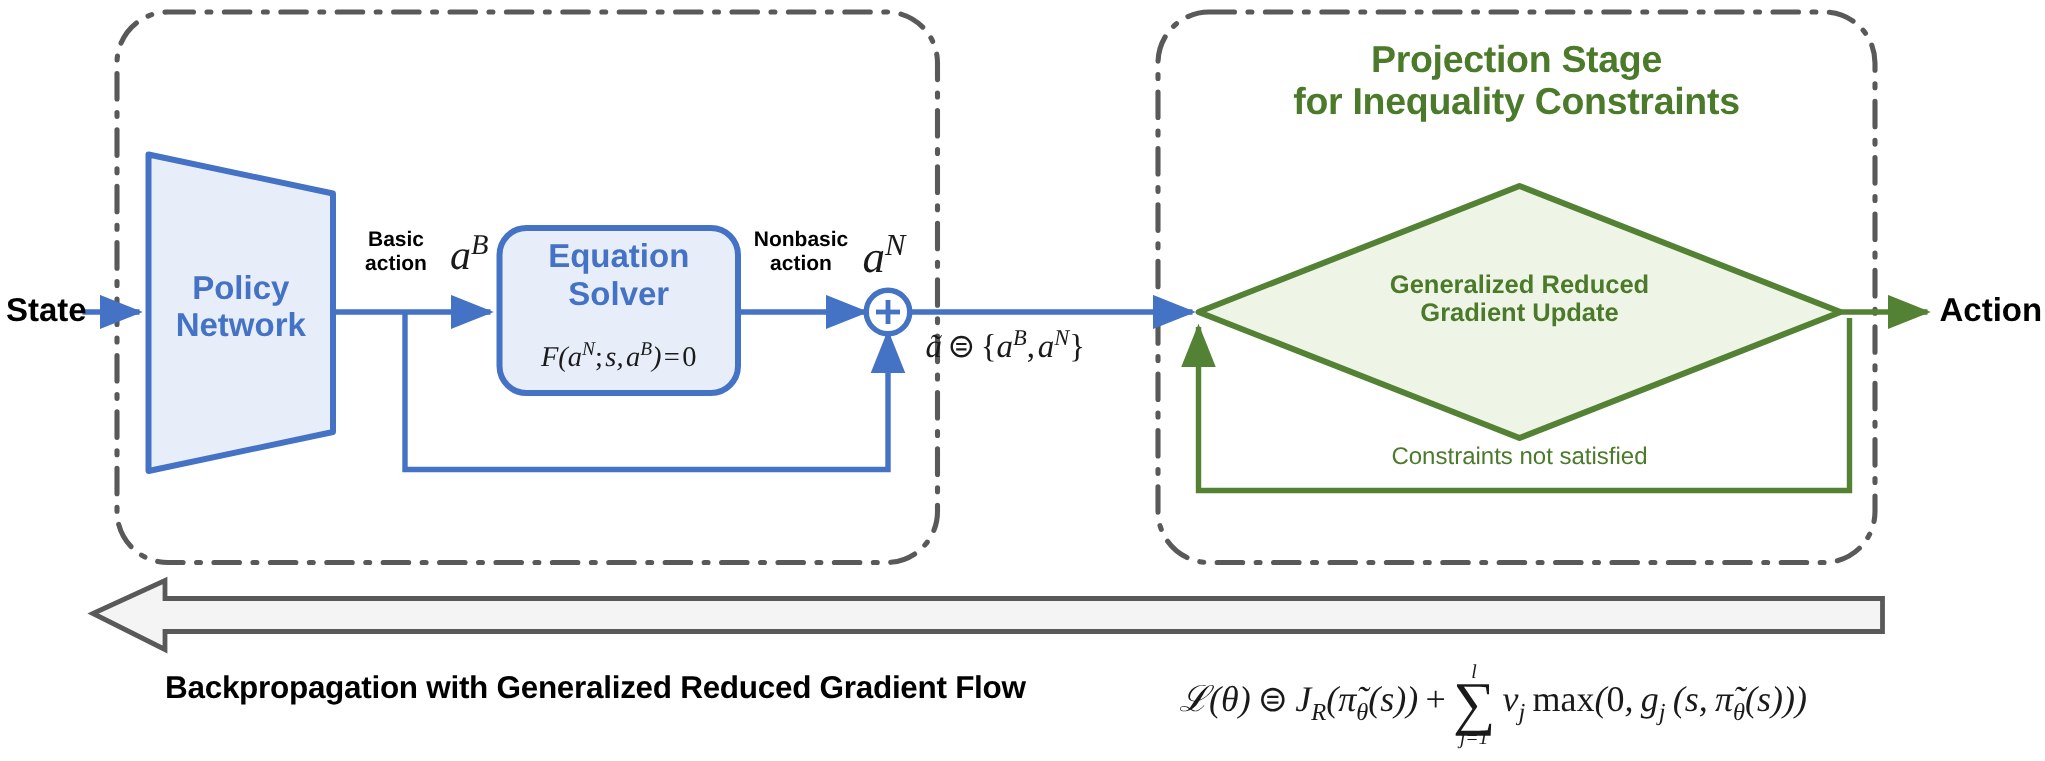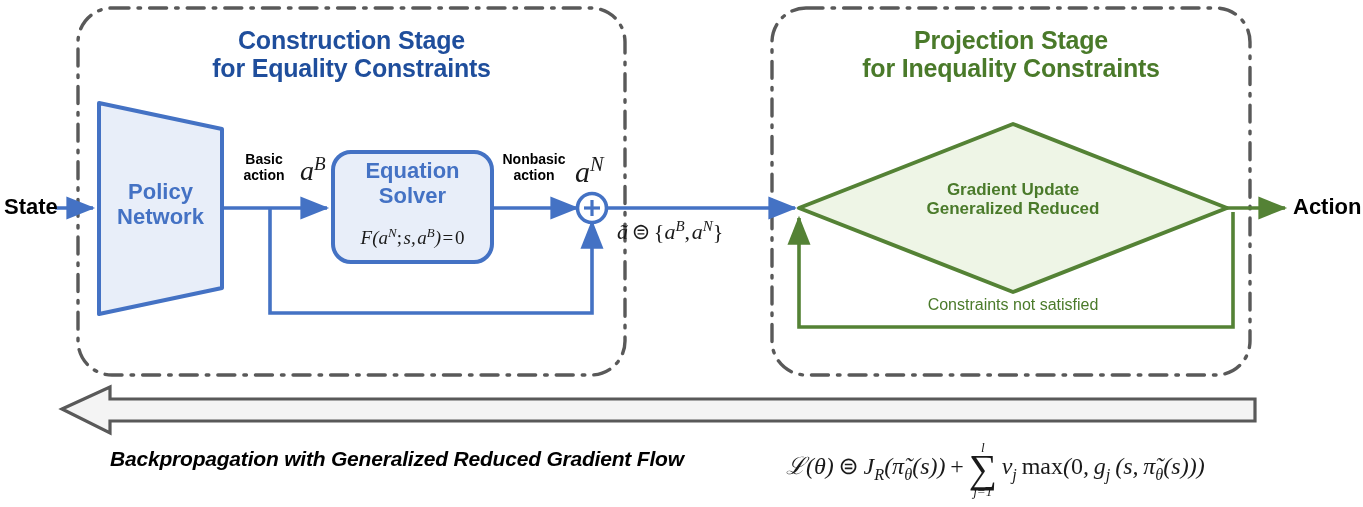--- a/index.html
+++ b/index.html
@@ -139,24 +139,20 @@
 
     <polygon points="1013,124 1227,208 1013,292 799,208" fill="#eef5e6" stroke="#548235" stroke-width="4" stroke-linejoin="round"></polygon>
 
     <line x1="1227" y1="208" x2="1285" y2="208" stroke="#548235" stroke-width="3.6" marker-end="url(#greenArrow)"></line>
 
     <polyline points="1233,212 1233,327 799,327 799,218" fill="none" stroke="#548235" stroke-width="3.6" marker-end="url(#greenArrowUp)"></polyline>
 
     <polygon points="62,409 110,387 110,399 1255,399 1255,421 110,421 110,433" fill="#f4f4f4" stroke="#595959" stroke-width="3.2" stroke-linejoin="miter"></polygon>
   </svg>
 
-  <div class="lbl stage-title blue" style="left:78px; top:26px; width:547px;">
-    <div>Construction Stage</div>
-    <div>for Equality Constraints</div>
-  </div>
 
   <div class="lbl stage-title green" style="left:772px; top:26px; width:478px;">
     <div>Projection Stage</div>
     <div>for Inequality Constraints</div>
   </div>
 
   <div class="lbl io-label" style="left:4px; top:195px;">State</div>
   <div class="lbl io-label" style="left:1293px; top:195px;">Action</div>
 
   <div class="lbl node-label" style="left:99px; top:180px; width:123px;">
@@ -181,25 +177,25 @@
 
   <div class="lbl edge-label" style="left:495px; top:152px; width:78px;">
     <div>Nonbasic</div>
     <div>action</div>
   </div>
   <div class="lbl math" style="left:575px; top:153px; font-size:30px;" title="a^N">a<sup class="sm">N</sup></div>
 
   <div class="lbl math" style="left:617px; top:218px; font-size:22px;" title="ã ≜ {a^B, a^N}">ã  <span class="up">⊜</span>  <span class="up">{</span>a<sup class="sm">B</sup><span class="up">,</span> a<sup class="sm">N</sup><span class="up">}</span></div>
 
   <div class="lbl diamond-label" style="left:873px; top:180px; width:280px;">
+    <div>Generalized Reduced</div>
     <div>Gradient Update</div>
-    <div>Generalized Reduced</div>
   </div>
 
   <div class="lbl diamond-sub" style="left:873px; top:296px; width:280px;">Constraints not satisfied</div>
 
-  <div class="lbl caption" style="left:110px; top:447px;font-style:italic;">Backpropagation with Generalized Reduced Gradient Flow</div>
+  <div class="lbl caption" style="left:110px; top:447px;">Backpropagation with Generalized Reduced Gradient Flow</div>
 
   <div class="lbl math" style="left:786px; top:440px; font-size:24px;" title="L(θ) ≜ J_R(π̃_θ(s)) + Σ_{j=1}^{l} ν_j max(0, g_j (s, π̃_θ(s)))">
     <span>ℒ(θ) <span class="up">⊜</span> <span style="font-style:italic">J</span><sub class="sm">R</sub>(π̃<sub class="sm">θ</sub>(s)) <span class="up">+</span> <span class="frac-sum"><span class="top">l</span><span class="big">∑</span><span class="bot">j=1</span></span> ν<sub class="sm">j</sub> <span class="up">max</span>(<span class="up">0</span>, g<sub class="sm">j</sub> (s, π̃<sub class="sm">θ</sub>(s)))</span>
   </div>
 
 </div>
 
 </body></html>

